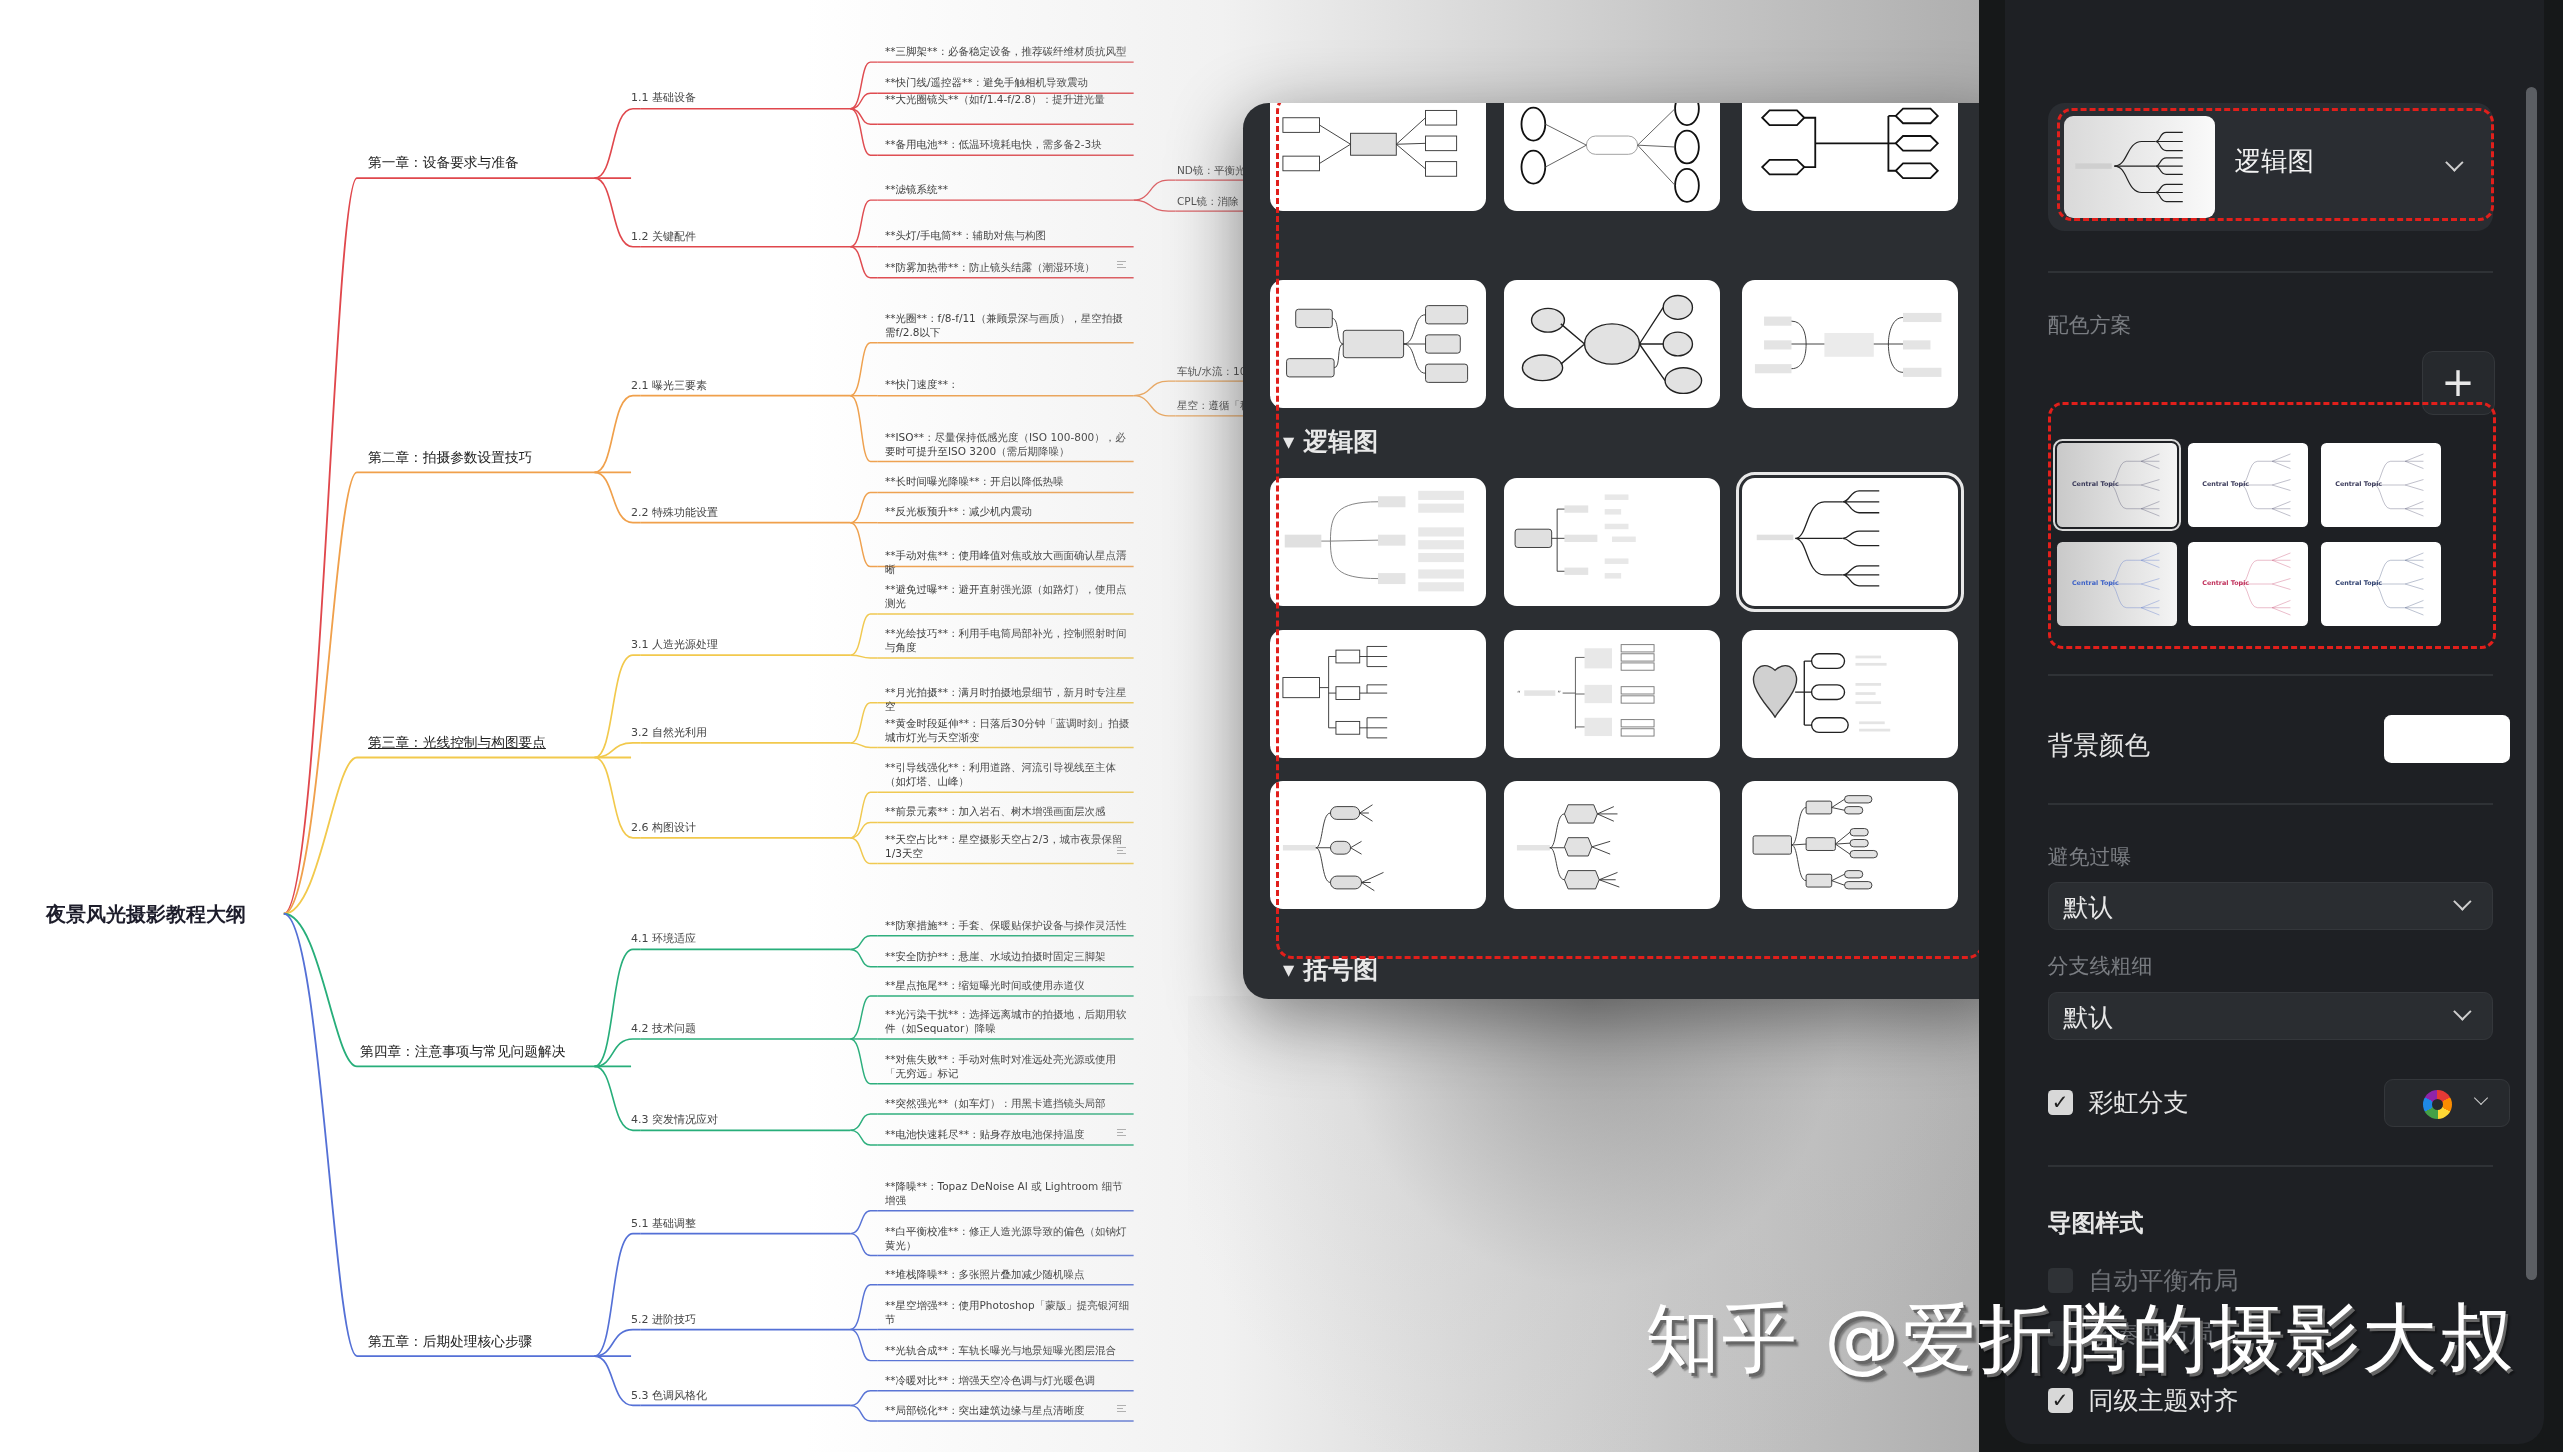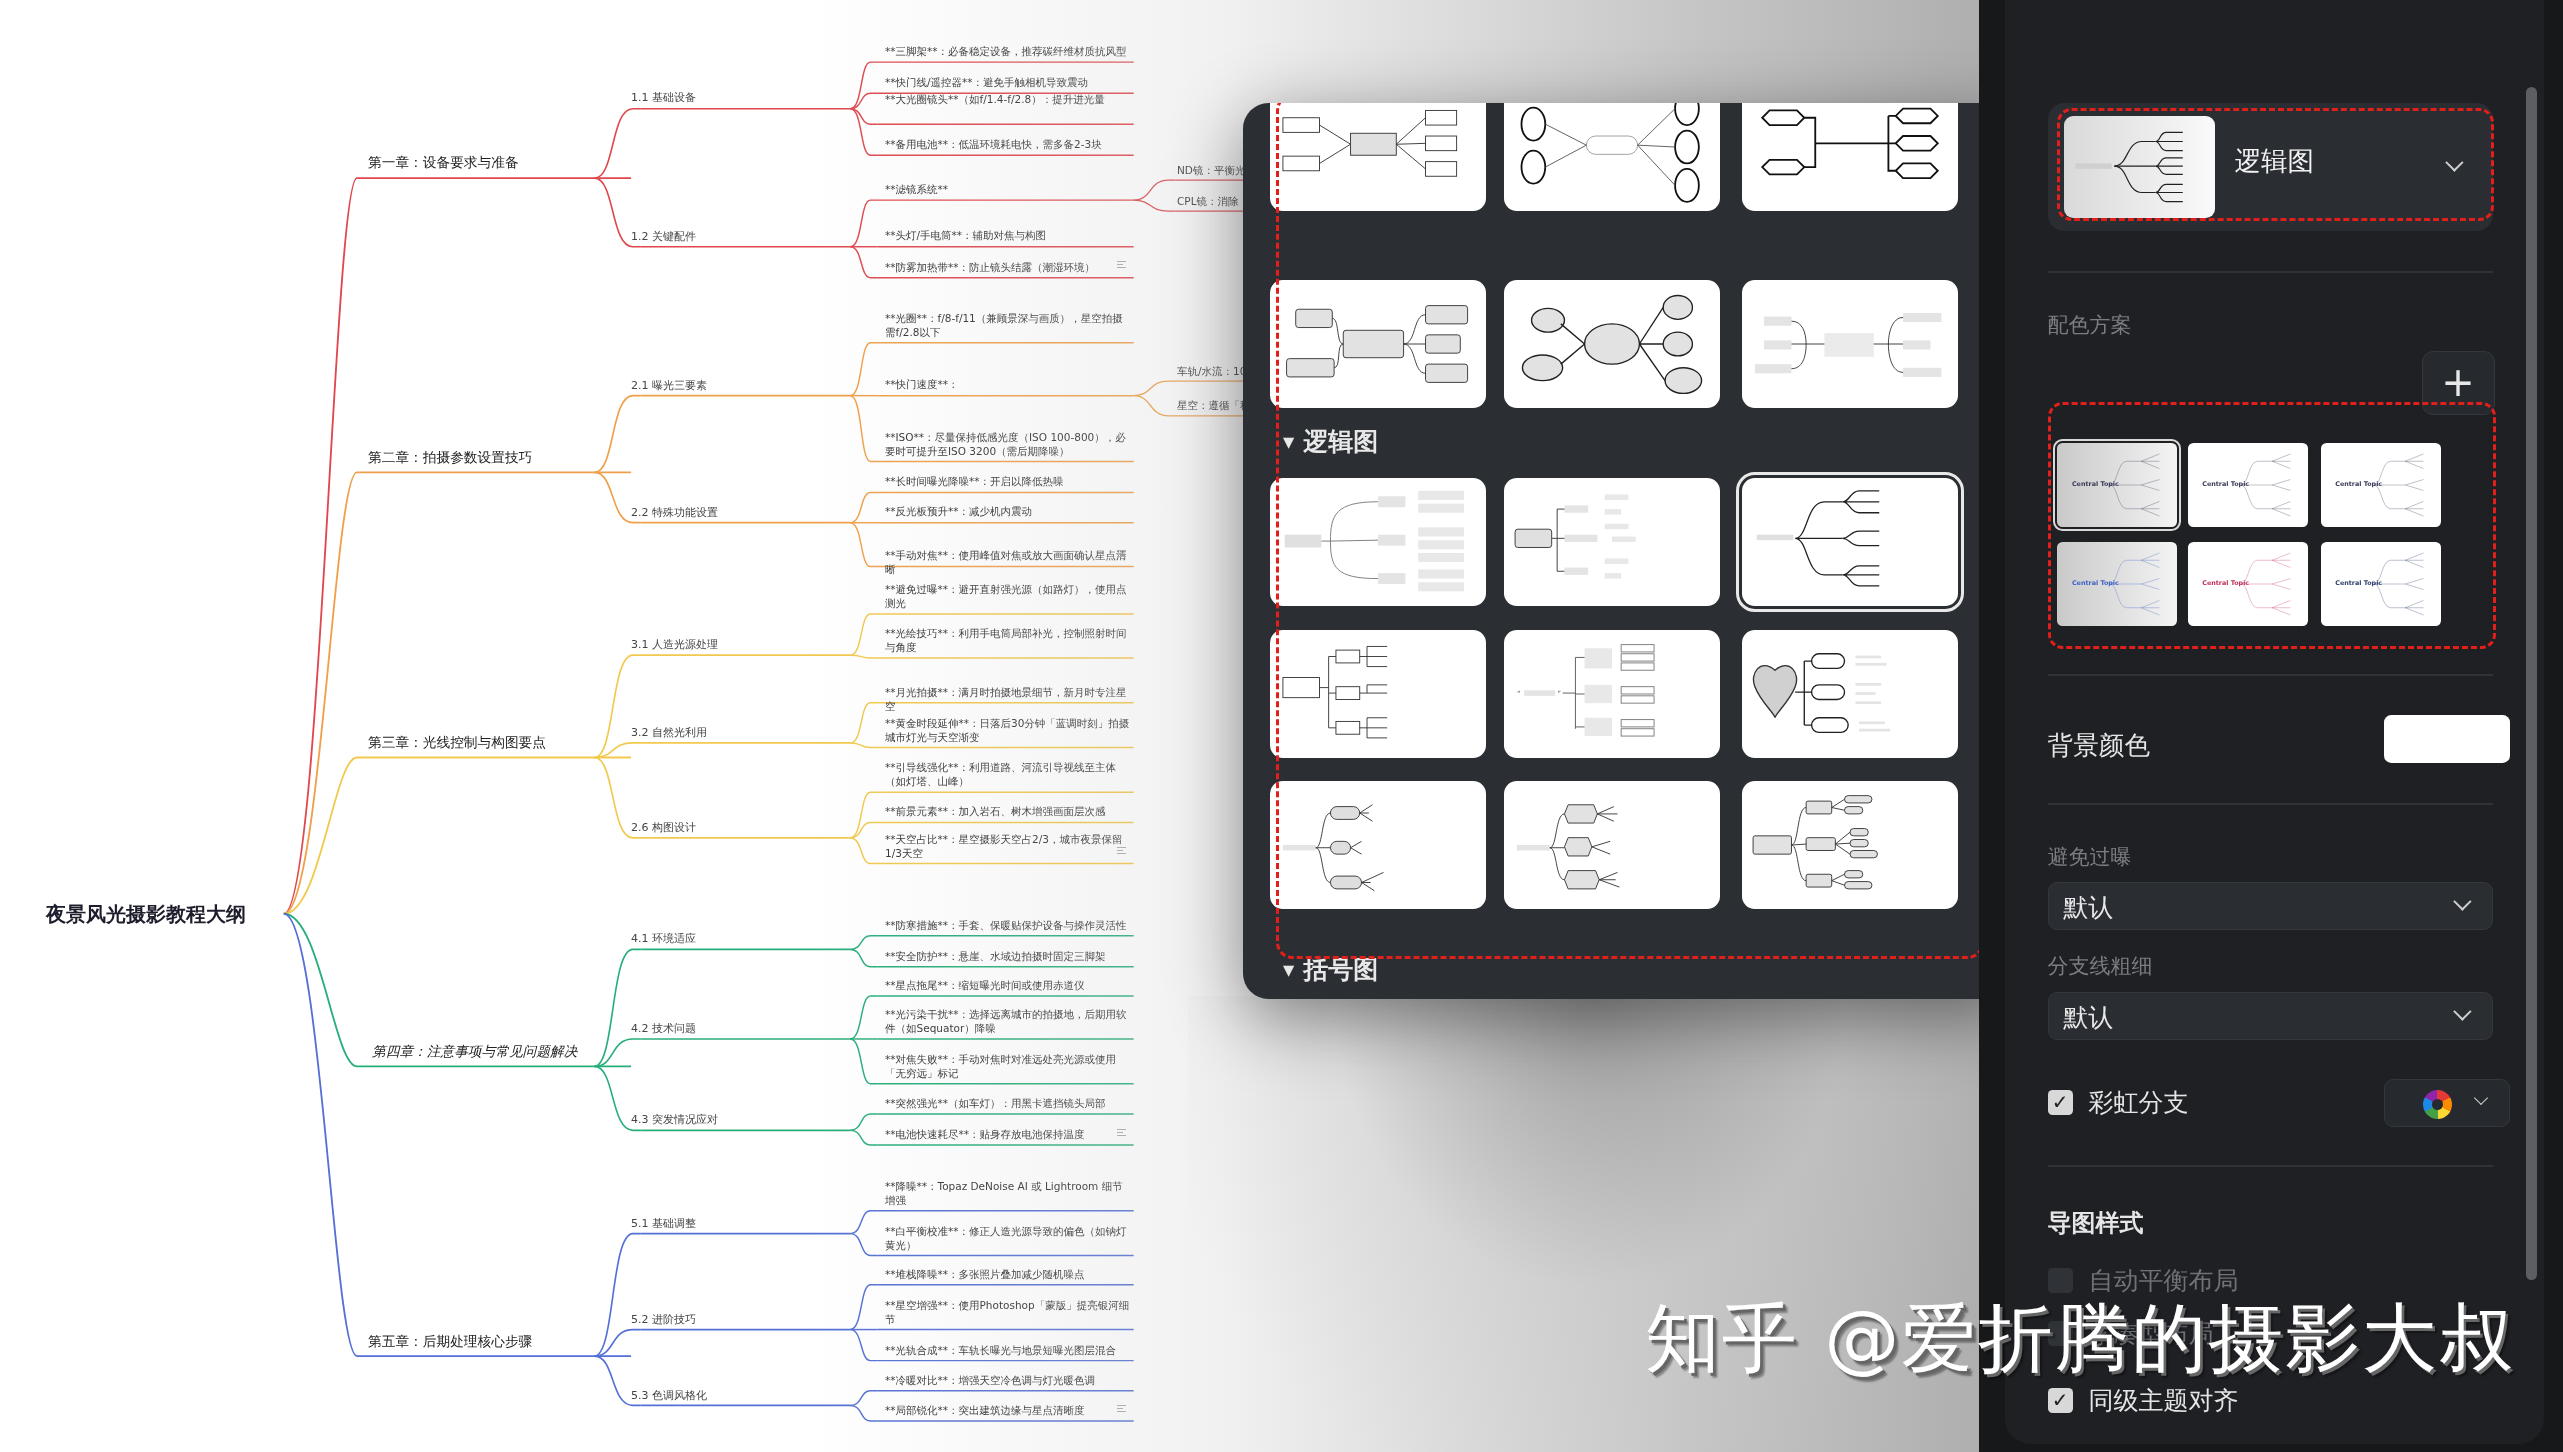--- a/index.html
+++ b/index.html
@@ -206,32 +206,32 @@
       <div class="node sub" style="left: 631px; top: 378px;">2.1 曝光三要素</div>
       <div class="node leaf" style="left: 885px; top: 312px;">**光圈**：f/8-f/11（兼顾景深与画质），星空拍摄需f/2.8以下</div>
       <div class="node leaf" style="left: 885px; top: 378px;">**快门速度**：</div>
       <div class="node leaf" style="left: 885px; top: 431px;">**ISO**：尽量保持低感光度（ISO 100-800），必要时可提升至ISO 3200（需后期降噪）</div>
       <div class="node leaf" style="left: 1177px; top: 365px; width: 82px; overflow: hidden; white-space: nowrap;">车轨/水流：10</div>
       <div class="node leaf" style="left: 1177px; top: 399px; width: 82px; overflow: hidden; white-space: nowrap;">星空：遵循「秒数）</div>
       <div class="node sub" style="left: 631px; top: 505px;">2.2 特殊功能设置</div>
       <div class="node leaf" style="left: 885px; top: 475px;">**长时间曝光降噪**：开启以降低热噪</div>
       <div class="node leaf" style="left: 885px; top: 505px;">**反光板预升**：减少机内震动</div>
       <div class="node leaf" style="left: 885px; top: 549px;">**手动对焦**：使用峰值对焦或放大画面确认星点清晰</div>
-      <div class="node chapter" style="left: 368px; top: 734px;">第三章：光线控制与构图要点</div>
+      <div class="node chapter" style="left: 368px; top: 734px; text-decoration: underline;">第三章：光线控制与构图要点</div>
       <div class="node sub" style="left: 631px; top: 637px;">3.1 人造光源处理</div>
       <div class="node leaf" style="left: 885px; top: 583px;">**避免过曝**：避开直射强光源（如路灯），使用点测光</div>
       <div class="node leaf" style="left: 885px; top: 627px;">**光绘技巧**：利用手电筒局部补光，控制照射时间与角度</div>
       <div class="node sub" style="left: 631px; top: 725px;">3.2 自然光利用</div>
       <div class="node leaf" style="left: 885px; top: 686px;">**月光拍摄**：满月时拍摄地景细节，新月时专注星空</div>
       <div class="node leaf" style="left: 885px; top: 717px;">**黄金时段延伸**：日落后30分钟「蓝调时刻」拍摄城市灯光与天空渐变</div>
       <div class="node sub" style="left: 631px; top: 820px;">2.6 构图设计</div>
       <div class="node leaf" style="left: 885px; top: 761px;">**引导线强化**：利用道路、河流引导视线至主体（如灯塔、山峰）</div>
       <div class="node leaf" style="left: 885px; top: 805px;">**前景元素**：加入岩石、树木增强画面层次感</div>
       <div class="node leaf" style="left: 885px; top: 833px;">**天空占比**：星空摄影天空占2/3，城市夜景保留1/3天空</div>
-      <div class="node chapter" style="left: 372px; top: 1043px; font-style: italic;">第四章：注意事项与常见问题解决</div>
+      <div class="node chapter" style="left: 360px; top: 1043px;">第四章：注意事项与常见问题解决</div>
       <div class="node sub" style="left: 631px; top: 931px;">4.1 环境适应</div>
       <div class="node leaf" style="left: 885px; top: 919px;">**防寒措施**：手套、保暖贴保护设备与操作灵活性</div>
       <div class="node leaf" style="left: 885px; top: 950px;">**安全防护**：悬崖、水域边拍摄时固定三脚架</div>
       <div class="node sub" style="left: 631px; top: 1021px;">4.2 技术问题</div>
       <div class="node leaf" style="left: 885px; top: 979px;">**星点拖尾**：缩短曝光时间或使用赤道仪</div>
       <div class="node leaf" style="left: 885px; top: 1008px;">**光污染干扰**：选择远离城市的拍摄地，后期用软件（如Sequator）降噪</div>
       <div class="node leaf" style="left: 885px; top: 1053px;">**对焦失败**：手动对焦时对准远处亮光源或使用「无穷远」标记</div>
       <div class="node sub" style="left: 631px; top: 1112px;">4.3 突发情况应对</div>
       <div class="node leaf" style="left: 885px; top: 1097px;">**突然强光**（如车灯）：用黑卡遮挡镜头局部</div>
       <div class="node leaf" style="left: 885px; top: 1128px;">**电池快速耗尽**：贴身存放电池保持温度</div>

